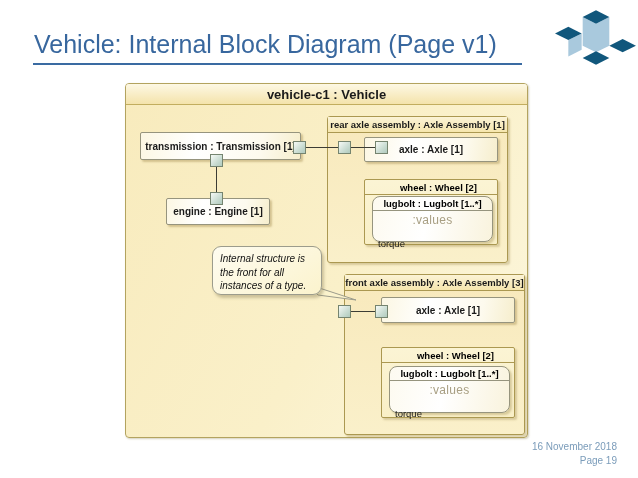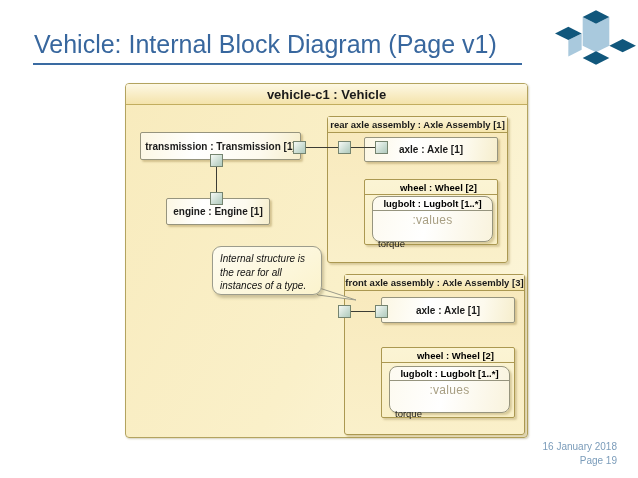--- a/index.html
+++ b/index.html
@@ -174,22 +174,22 @@
     <div class="port" style="left:84px;top:108px;"></div>
     <div class="port" style="left:212px;top:57px;"></div>
     <div class="port" style="left:249px;top:57px;"></div>
     <div class="port" style="left:212px;top:221px;"></div>
     <div class="port" style="left:249px;top:221px;"></div>
 
     <svg class="callout-tail" width="56" height="20" viewBox="0 0 56 20">
       <polygon points="3,1 52,17 14,12" fill="#fbf3cd" stroke="#9c9c8c" stroke-width="1"></polygon>
     </svg>
     <div class="callout">Internal structure is
-the rear for all
+the front for all
 instances of a type.</div>
   </div>
 
   <div class="footer">
-    <div>16 January 2018</div>
+    <div>16 November 2018</div>
     <div>Page 19</div>
   </div>
 
 </div>
 
 </body></html>

